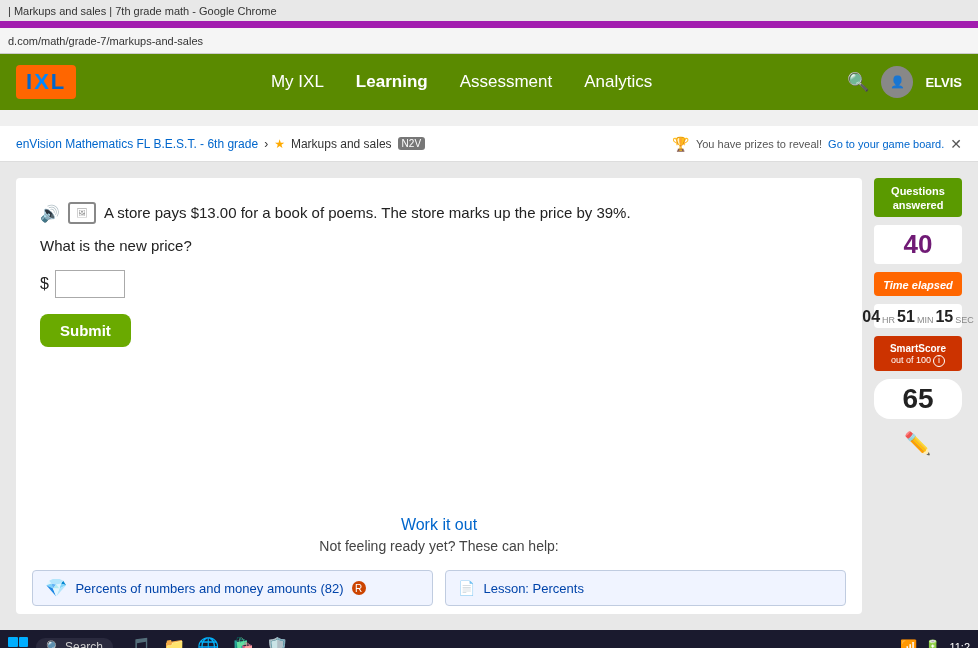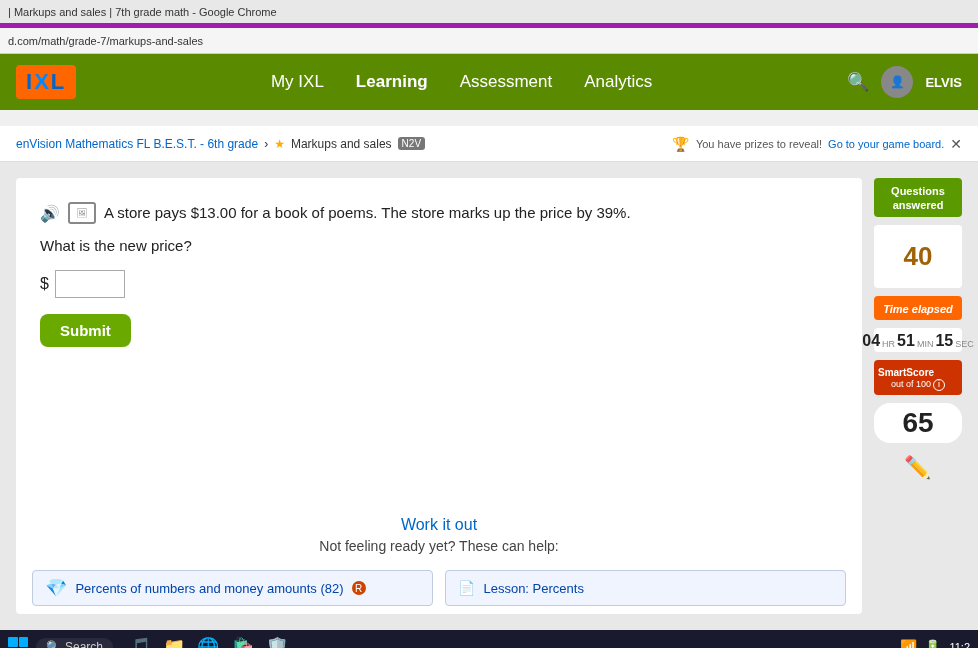--- a/index.html
+++ b/index.html
@@ -7,21 +7,21 @@
 
     
     .browser-title-bar {
       background: #e8e8e8;
       height: 28px;
       display: flex;
       align-items: center;
       padding: 0 8px;
       font-size: 11px;
       color: #333;
-      border-bottom: 5px solid #a21caf;
+      border-bottom: 7px solid #a21caf;
     }
     .browser-address-bar {
       background: #f5f5f5;
       height: 26px;
       display: flex;
       align-items: center;
       padding: 0 8px;
       font-size: 11px;
       color: #333;
       border-bottom: 1px solid #ccc;
@@ -268,24 +268,24 @@
       text-align: center;
       padding: 6px 4px 4px;
       border-radius: 4px;
       font-size: 11px;
       font-weight: bold;
       line-height: 1.3;
     }
     .questions-count {
       font-size: 26px;
       font-weight: bold;
-      color: #a16207;
+      color: #701a75;
       text-align: center;
       background: white;
-      padding: 16px;
+      padding: 4px;
       border-radius: 4px;
     }
     .time-elapsed-box {
       background: #ff6600;
       color: white;
       text-align: center;
       padding: 6px 4px 4px;
       border-radius: 4px;
       font-size: 11px;
       font-weight: bold;
@@ -317,21 +317,21 @@
       text-align: center;
       padding: 6px 4px 4px;
       border-radius: 4px;
       font-size: 10px;
       font-weight: bold;
       line-height: 1.3;
     }
     .smart-score-label {
       display: flex;
       align-items: center;
-      justify-content: flex-start;
+      justify-content: center;
       gap: 2px;
     }
     .info-circle {
       width: 12px;
       height: 12px;
       border: 1px solid white;
       border-radius: 50%;
       font-size: 9px;
       display: inline-flex;
       align-items: center;

